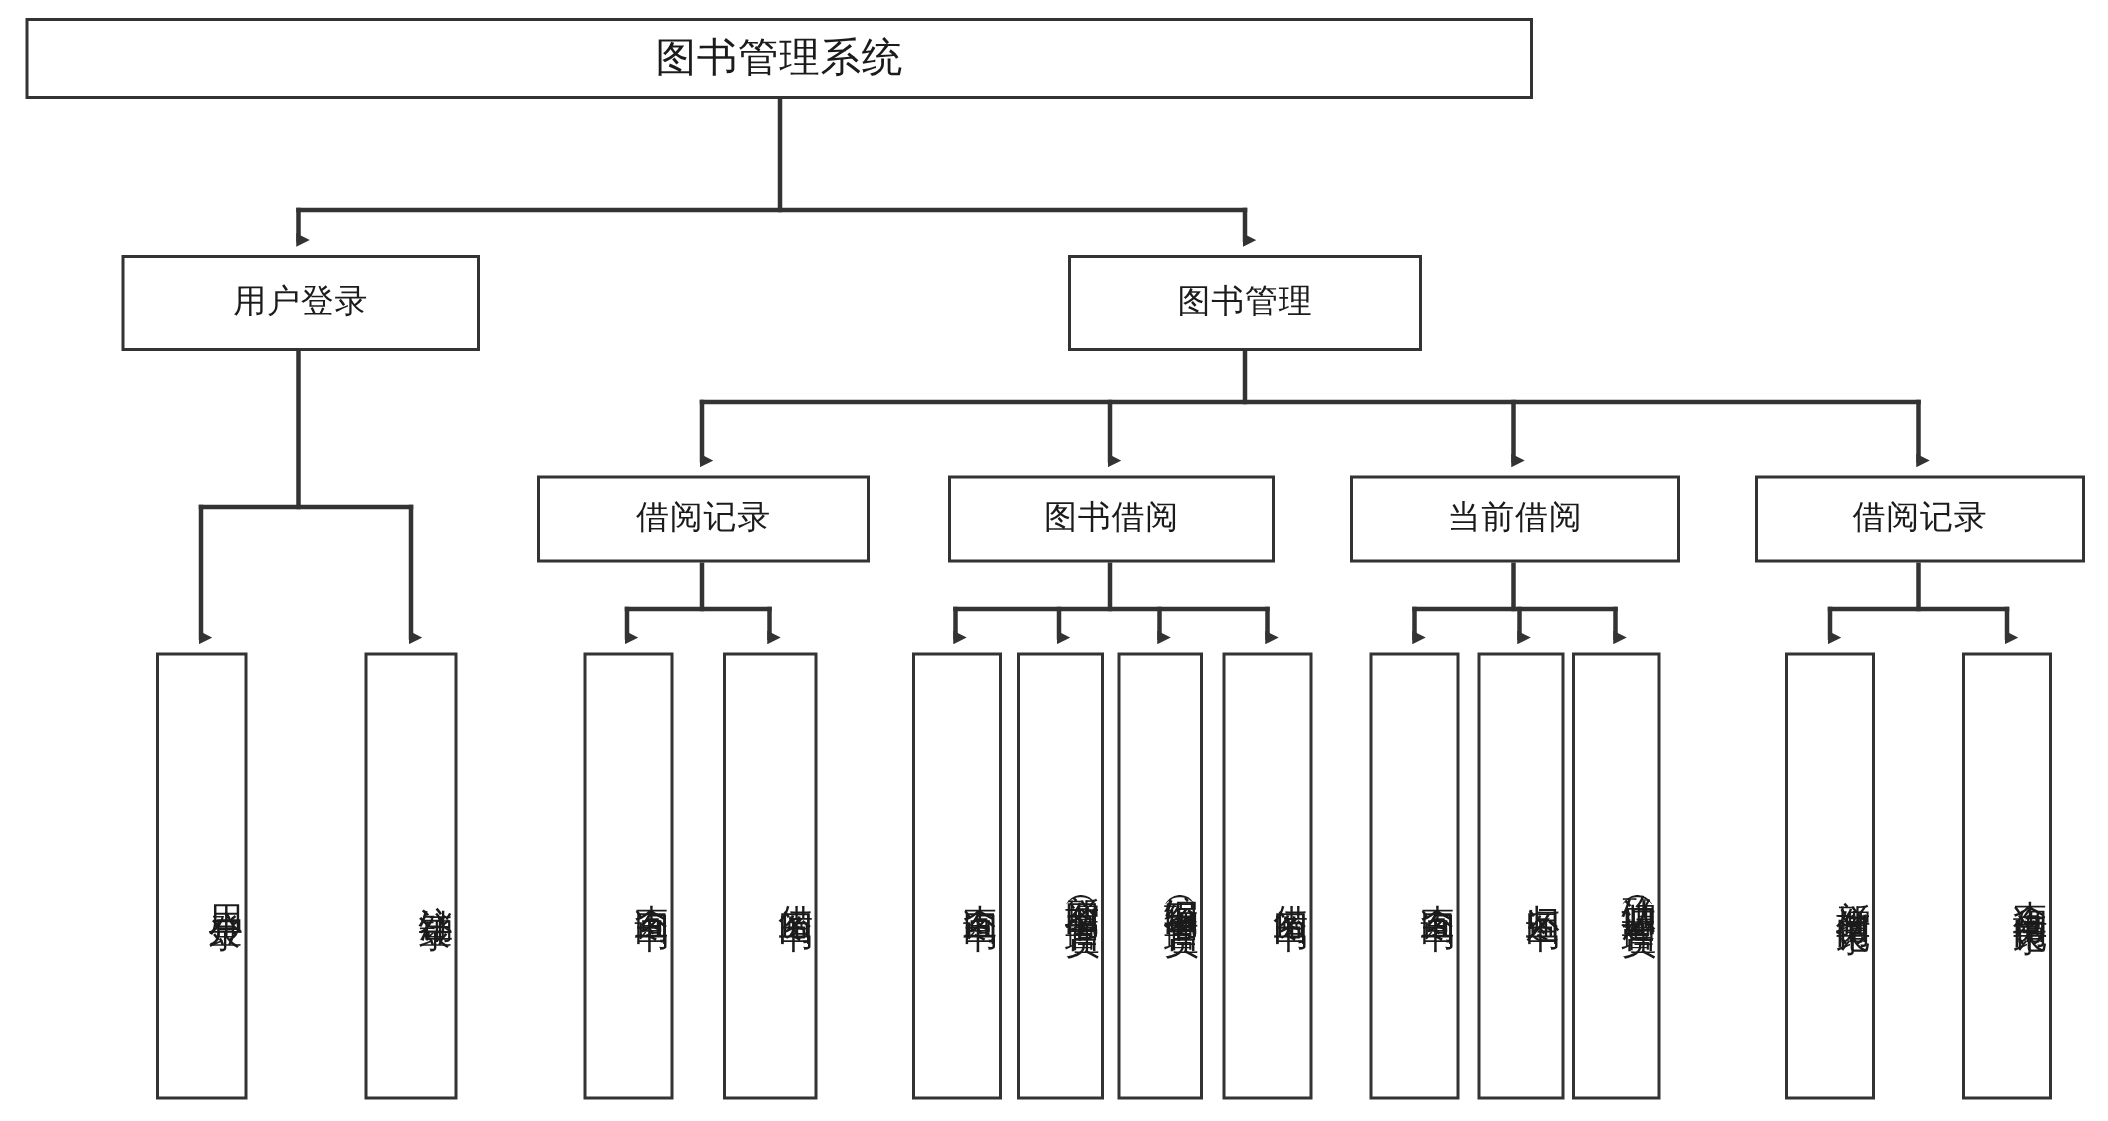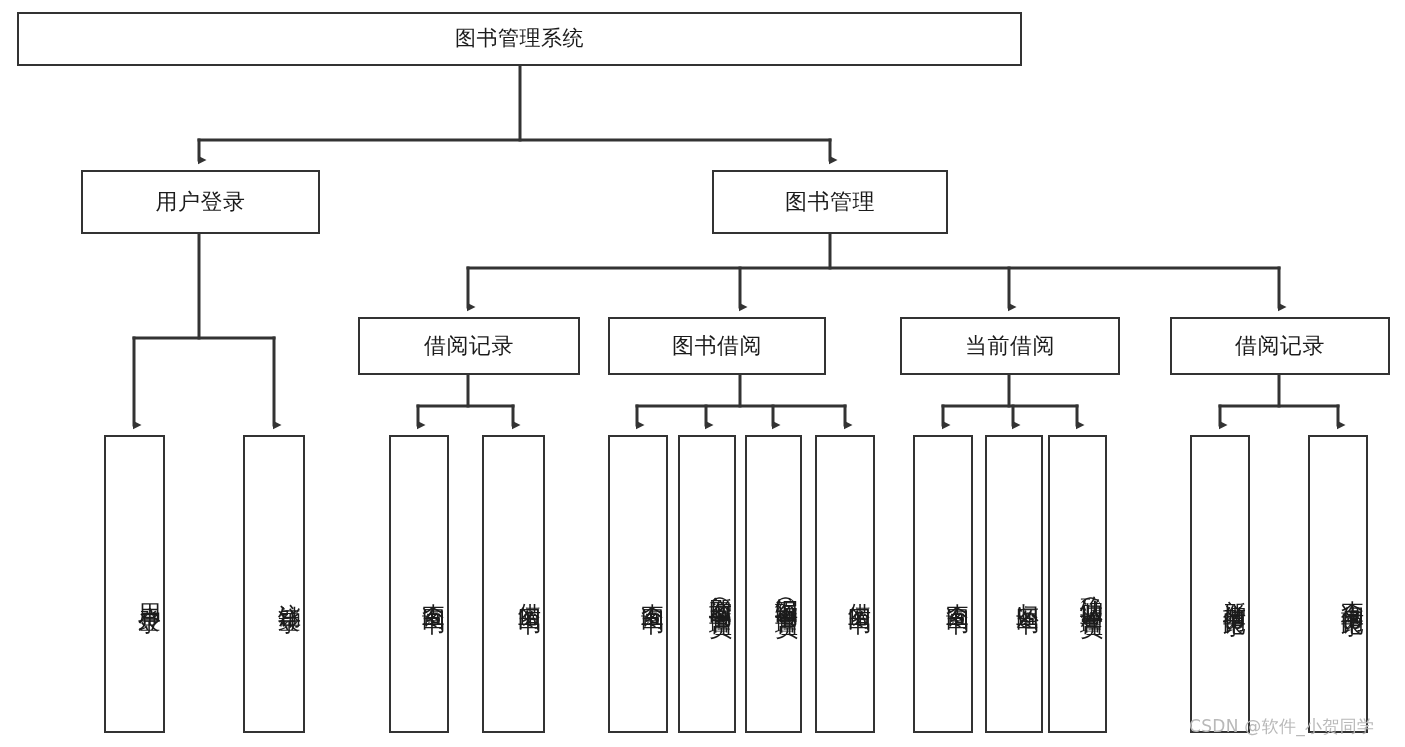--- a/index.html
+++ b/index.html
@@ -36,21 +36,21 @@
     justify-content: center;
     color: #1b1b1b;
     z-index: 3;
   }
   .node.horiz {
     font-size: 22px;
     letter-spacing: 0.5px;
     line-height: 1.2;
   }
   .node.root {
-    font-size: 21px;
+    font-size: 27px;
   }
   .node.vert {
     writing-mode: vertical-rl;
     text-orientation: upright;
     align-items: flex-start;
     justify-content: center;
     padding-top: 14px;
     font-size: 23px;
     line-height: 1.15;
     letter-spacing: 3px;
@@ -135,21 +135,21 @@
   <div class="node horiz" style="left:81px; top:170px; width:239px; height:64px;">
     <span>用户登录</span>
   </div>
   <div class="node horiz" style="left:712px; top:170px; width:236px; height:64px;text-align:center;">
     <span>图书管理</span>
   </div>
 
   <div class="node horiz" style="left:358px; top:317px; width:222px; height:58px;">
     <span>借阅记录</span>
   </div>
-  <div class="node horiz" style="left:608px; top:317px; width:218px; height:58px;">
+  <div class="node horiz" style="left:632px; top:317px; width:218px; height:58px;">
     <span>图书借阅</span>
   </div>
   <div class="node horiz" style="left:1170px; top:317px; width:220px; height:58px;">
     <span>借阅记录</span>
   </div>
   <div class="node horiz" style="left:900px; top:317px; width:220px; height:58px;">
     <span>当前借阅</span>
   </div>
 
   <div class="node vert" style="left:104px; top:435px; width:61px; height:298px;">
@@ -189,15 +189,14 @@
     <span>确认归还（管理员）</span>
   </div>
 
   <div class="node vert" style="left:1190px; top:435px; width:60px; height:298px;">
     <span>新增借阅记录</span>
   </div>
   <div class="node vert" style="left:1308px; top:435px; width:60px; height:298px;">
     <span>查询借阅记录</span>
   </div>
 
-  <div class="watermark">CSDN @软件_小贺同学</div>
 
 </div>
 
 </body></html>

